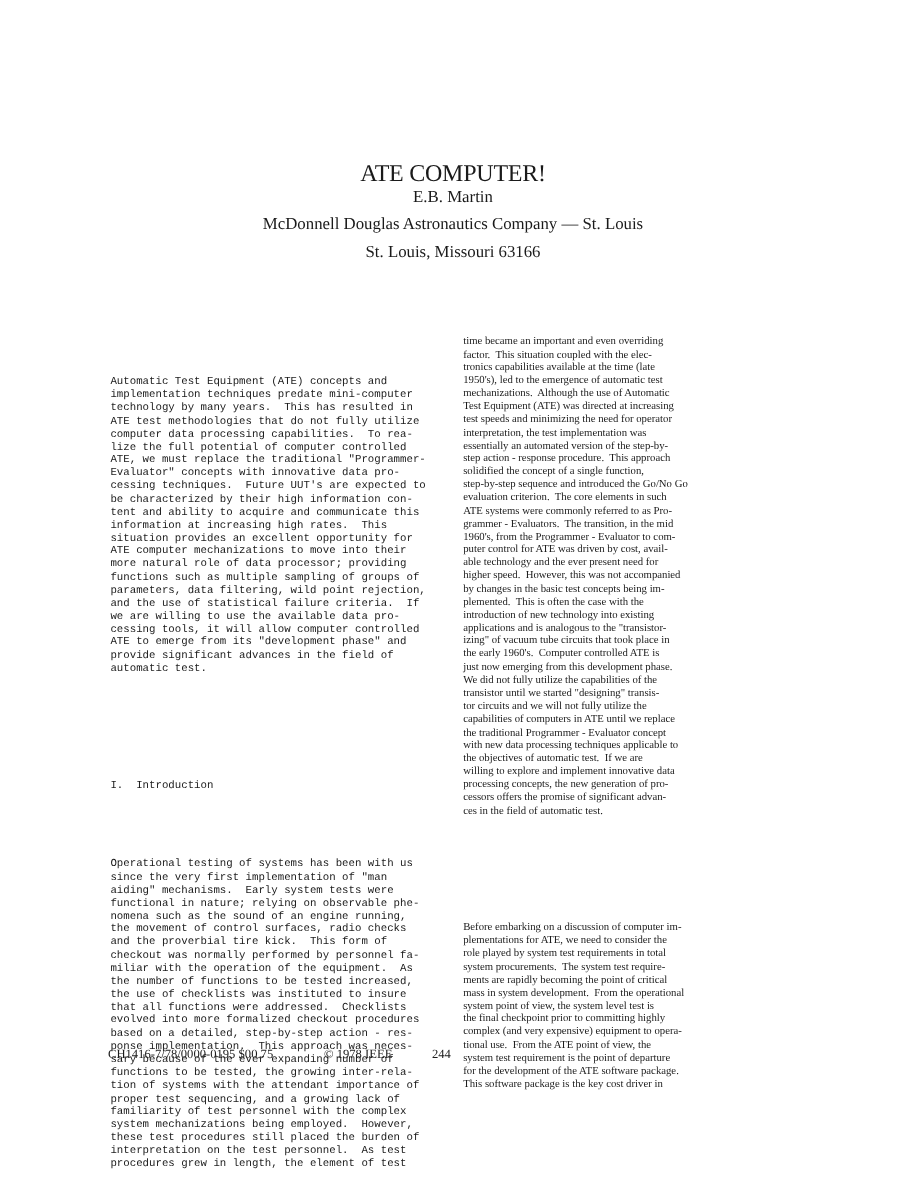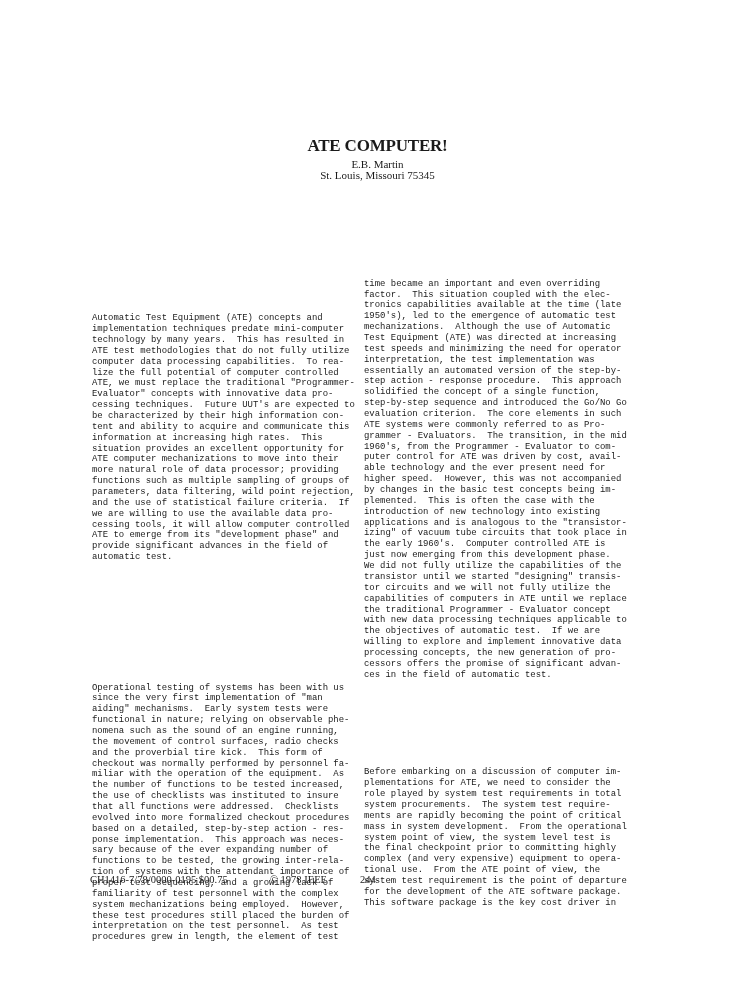--- a/index.html
+++ b/index.html
@@ -1,43 +1,45 @@
 <!DOCTYPE html>
 <html><head>
   <meta charset="utf-8">
   <style>
     html, body { margin: 0; padding: 0; background: #ffffff; }
     body { width: 755px; height: 1000px; position: relative; overflow: hidden; color: #1a1a1a; }
     .title-block { position: absolute; left: 0; width: 755px; top: 137px; text-align: center; font-family: "Liberation Serif", "DejaVu Serif", serif; }
-    .title { font-weight: bold; font-size: 17px; line-height: 17px; letter-spacing: -0.2px; margin: 0; text-align: center; }
-    .author { font-size: 11px; line-height: 11px; margin: 0; }
+    .title { font-weight: normal; font-size: 20px; line-height: 17px; letter-spacing: -0.2px; margin: 0; text-align: center; }
+    .author { font-size: 14px; line-height: 11px; margin: 12px; }
     .author-first { margin-top: 5px; }
     .col { position: absolute; font-family: "Liberation Mono", "DejaVu Sans Mono", monospace; font-size: 8.95px; line-height: 10.86px; white-space: pre; letter-spacing: 0px; }
     .col-left { left: 92px; top: 259px; width: 285px; }
-    .col-right { left: 364px; top: 257px; width: 295px; }
+    .col-right { left: 386px; top: 257px; width: 295px; font-family: Liberation Serif, serif; }
     .line { display: block; height: 10.86px; }
     .gap { display: block; height: 10.86px; }
     .heading { display: block; height: 10.86px; }
     .footer { position: absolute; top: 874px; left: 90px; font-family: "Liberation Serif", "DejaVu Serif", serif; font-size: 10.5px; line-height: 12px; white-space: nowrap; }
     .footer span { position: absolute; top: 0; }
   </style>
 </head>
 <body>
 
 <div class="title-block">
   <p class="title">ATE COMPUTER!</p>
   <p class="author author-first">E.B. Martin</p>
-  <p class="author">St. Louis, Missouri 75345</p>
+  <p class="author">McDonnell Douglas Astronautics Company — St. Louis</p>
+  <p class="author">St. Louis, Missouri 63166</p>
 </div>
 
 <div class="col col-left">
   <span class="gap"></span>
   <div id="abstract-body"><span class="line">Automatic Test Equipment (ATE) concepts and</span><span class="line">implementation techniques predate mini-computer</span><span class="line">technology by many years.  This has resulted in</span><span class="line">ATE test methodologies that do not fully utilize</span><span class="line">computer data processing capabilities.  To rea-</span><span class="line">lize the full potential of computer controlled</span><span class="line">ATE, we must replace the traditional "Programmer-</span><span class="line">Evaluator" concepts with innovative data pro-</span><span class="line">cessing techniques.  Future UUT's are expected to</span><span class="line">be characterized by their high information con-</span><span class="line">tent and ability to acquire and communicate this</span><span class="line">information at increasing high rates.  This</span><span class="line">situation provides an excellent opportunity for</span><span class="line">ATE computer mechanizations to move into their</span><span class="line">more natural role of data processor; providing</span><span class="line">functions such as multiple sampling of groups of</span><span class="line">parameters, data filtering, wild point rejection,</span><span class="line">and the use of statistical failure criteria.  If</span><span class="line">we are willing to use the available data pro-</span><span class="line">cessing tools, it will allow computer controlled</span><span class="line">ATE to emerge from its "development phase" and</span><span class="line">provide significant advances in the field of</span><span class="line">automatic test.</span></div>
   <span class="gap"></span>
   <span class="gap"></span>
+  <span class="heading">I.  Introduction</span>
   <span class="gap"></span>
   <div id="intro-body"><span class="line">Operational testing of systems has been with us</span><span class="line">since the very first implementation of "man</span><span class="line">aiding" mechanisms.  Early system tests were</span><span class="line">functional in nature; relying on observable phe-</span><span class="line">nomena such as the sound of an engine running,</span><span class="line">the movement of control surfaces, radio checks</span><span class="line">and the proverbial tire kick.  This form of</span><span class="line">checkout was normally performed by personnel fa-</span><span class="line">miliar with the operation of the equipment.  As</span><span class="line">the number of functions to be tested increased,</span><span class="line">the use of checklists was instituted to insure</span><span class="line">that all functions were addressed.  Checklists</span><span class="line">evolved into more formalized checkout procedures</span><span class="line">based on a detailed, step-by-step action - res-</span><span class="line">ponse implementation.  This approach was neces-</span><span class="line">sary because of the ever expanding number of</span><span class="line">functions to be tested, the growing inter-rela-</span><span class="line">tion of systems with the attendant importance of</span><span class="line">proper test sequencing, and a growing lack of</span><span class="line">familiarity of test personnel with the complex</span><span class="line">system mechanizations being employed.  However,</span><span class="line">these test procedures still placed the burden of</span><span class="line">interpretation on the test personnel.  As test</span><span class="line">procedures grew in length, the element of test</span></div>
 </div>
 
 <div class="col col-right">
   <div id="intro-cont-body"><span class="line">time became an important and even overriding</span><span class="line">factor.  This situation coupled with the elec-</span><span class="line">tronics capabilities available at the time (late</span><span class="line">1950's), led to the emergence of automatic test</span><span class="line">mechanizations.  Although the use of Automatic</span><span class="line">Test Equipment (ATE) was directed at increasing</span><span class="line">test speeds and minimizing the need for operator</span><span class="line">interpretation, the test implementation was</span><span class="line">essentially an automated version of the step-by-</span><span class="line">step action - response procedure.  This approach</span><span class="line">solidified the concept of a single function,</span><span class="line">step-by-step sequence and introduced the Go/No Go</span><span class="line">evaluation criterion.  The core elements in such</span><span class="line">ATE systems were commonly referred to as Pro-</span><span class="line">grammer - Evaluators.  The transition, in the mid</span><span class="line">1960's, from the Programmer - Evaluator to com-</span><span class="line">puter control for ATE was driven by cost, avail-</span><span class="line">able technology and the ever present need for</span><span class="line">higher speed.  However, this was not accompanied</span><span class="line">by changes in the basic test concepts being im-</span><span class="line">plemented.  This is often the case with the</span><span class="line">introduction of new technology into existing</span><span class="line">applications and is analogous to the "transistor-</span><span class="line">izing" of vacuum tube circuits that took place in</span><span class="line">the early 1960's.  Computer controlled ATE is</span><span class="line">just now emerging from this development phase.</span><span class="line">We did not fully utilize the capabilities of the</span><span class="line">transistor until we started "designing" transis-</span><span class="line">tor circuits and we will not fully utilize the</span><span class="line">capabilities of computers in ATE until we replace</span><span class="line">the traditional Programmer - Evaluator concept</span><span class="line">with new data processing techniques applicable to</span><span class="line">the objectives of automatic test.  If we are</span><span class="line">willing to explore and implement innovative data</span><span class="line">processing concepts, the new generation of pro-</span><span class="line">cessors offers the promise of significant advan-</span><span class="line">ces in the field of automatic test.</span></div>
   <span class="gap"></span>
   <span class="gap"></span>
   <div id="section2-body"><span class="line">Before embarking on a discussion of computer im-</span><span class="line">plementations for ATE, we need to consider the</span><span class="line">role played by system test requirements in total</span><span class="line">system procurements.  The system test require-</span><span class="line">ments are rapidly becoming the point of critical</span><span class="line">mass in system development.  From the operational</span><span class="line">system point of view, the system level test is</span><span class="line">the final checkpoint prior to committing highly</span><span class="line">complex (and very expensive) equipment to opera-</span><span class="line">tional use.  From the ATE point of view, the</span><span class="line">system test requirement is the point of departure</span><span class="line">for the development of the ATE software package.</span><span class="line">This software package is the key cost driver in</span></div>
 </div>

